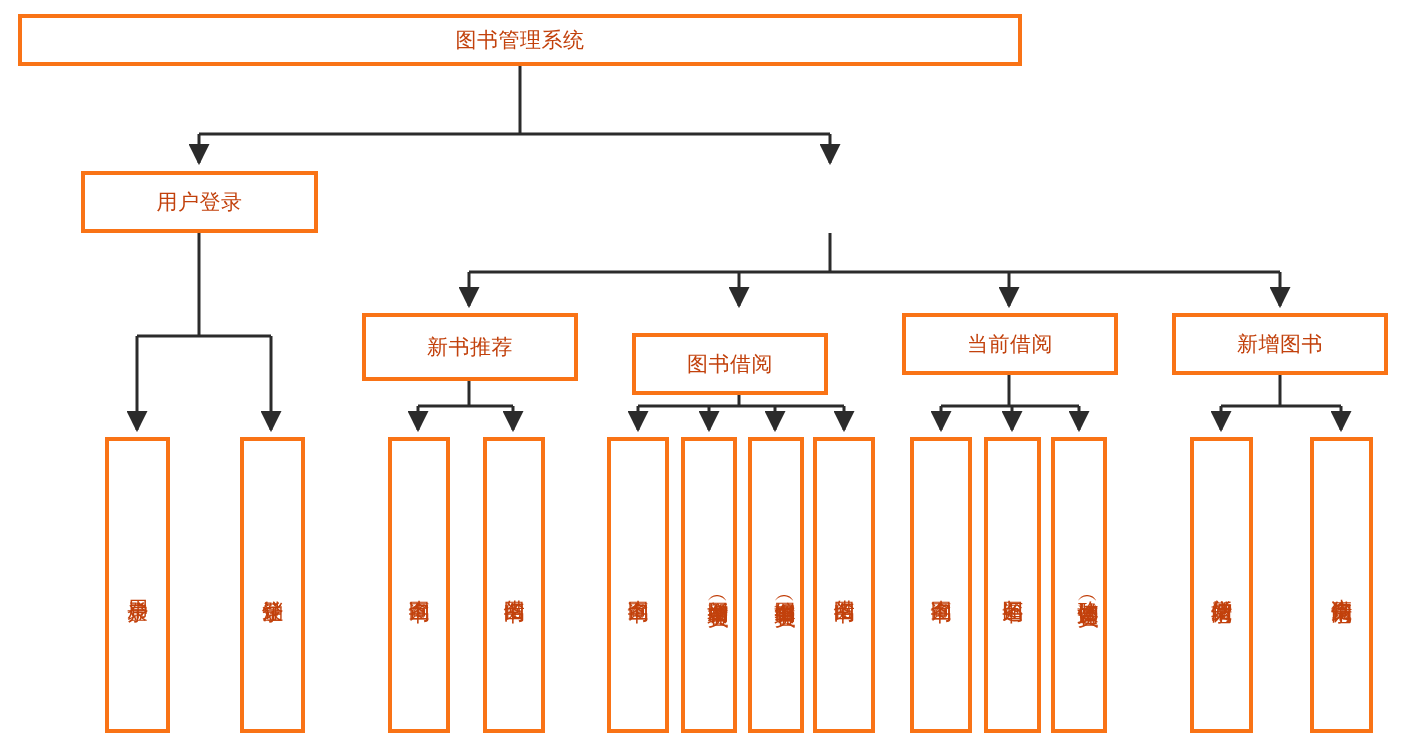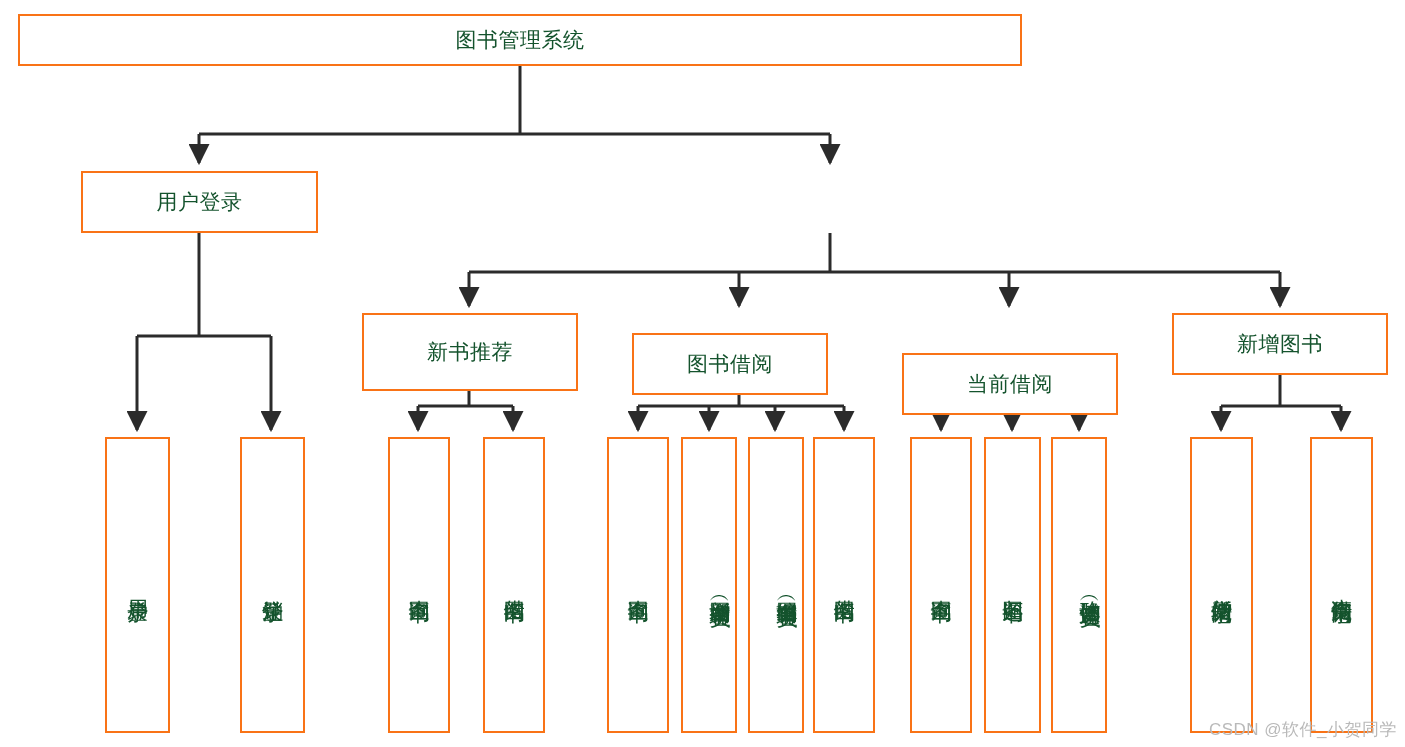--- a/index.html
+++ b/index.html
@@ -23,25 +23,25 @@
     left: 0;
     top: 0;
     width: 1405px;
     height: 747px;
     pointer-events: none;
   }
   .node {
     position: absolute;
     box-sizing: border-box;
     background: #ffffff;
-    border: 2px solid #f97316;
+    border: 4px solid #f97316;
     display: flex;
     align-items: center;
     justify-content: center;
-    color: #14532d;
+    color: #c2410c;
     text-align: center;
   }
   .node.horiz {
     font-size: 21px;
     line-height: 1.2;
     letter-spacing: 0.5px;
   }
   .node.vert {
     writing-mode: vertical-rl;
     text-orientation: upright;
@@ -119,38 +119,37 @@
       <path d="M 1221 406 L 1341 406"></path>
       <path d="M 1221 406 L 1221 430" marker-end="url(#arrow)"></path>
       <path d="M 1341 406 L 1341 430" marker-end="url(#arrow)"></path>
     </g>
   </svg>
 
   <div class="node horiz" style="left:18px; top:14px; width:1004px; height:52px;">图书管理系统</div>
 
   <div class="node horiz" style="left:81px; top:171px; width:237px; height:62px;">用户登录</div>
 
-  <div class="node horiz" style="left:362px; top:313px; width:216px; height:78px;">新书推荐</div>
+  <div class="node horiz" style="left:362px; top:313px; width:216px; height:68px;">新书推荐</div>
   <div class="node horiz" style="left:632px; top:313px; width:196px; height:62px;margin-top:20px;">图书借阅</div>
-  <div class="node horiz" style="left:902px; top:313px; width:216px; height:62px;margin-top:40px;">当前借阅</div>
+  <div class="node horiz" style="left:902px; top:313px; width:216px; height:62px;">当前借阅</div>
   <div class="node horiz" style="left:1172px; top:313px; width:216px; height:62px;">新增图书</div>
 
   <div class="node vert mid" style="left:105px; top:437px; width:65px; height:296px;">用户登录</div>
   <div class="node vert mid" style="left:240px; top:437px; width:65px; height:296px;">注销登录</div>
 
   <div class="node vert mid" style="left:388px; top:437px; width:62px; height:296px;">查询图书</div>
   <div class="node vert mid" style="left:483px; top:437px; width:62px; height:296px;">借阅图书</div>
 
   <div class="node vert mid" style="left:607px; top:437px; width:62px; height:296px;">查询图书</div>
   <div class="node vert" style="left:681px; top:437px; width:56px; height:296px;">新增图书（管理员）</div>
   <div class="node vert" style="left:748px; top:437px; width:56px; height:296px;">编辑图书（管理员）</div>
   <div class="node vert mid" style="left:813px; top:437px; width:62px; height:296px;">借阅图书</div>
 
   <div class="node vert mid" style="left:910px; top:437px; width:62px; height:296px;">查询图书</div>
   <div class="node vert mid" style="left:984px; top:437px; width:57px; height:296px;">归还图书</div>
   <div class="node vert" style="left:1051px; top:437px; width:56px; height:296px;">确认归还（管理员）</div>
 
   <div class="node vert mid" style="left:1190px; top:437px; width:63px; height:296px;">新增借阅记录</div>
   <div class="node vert mid" style="left:1310px; top:437px; width:63px; height:296px;">查询借阅记录</div>
 
-  <div id="watermark">CSDN @软件_小贺同学</div>
 
 </div>
 
 </body></html>

